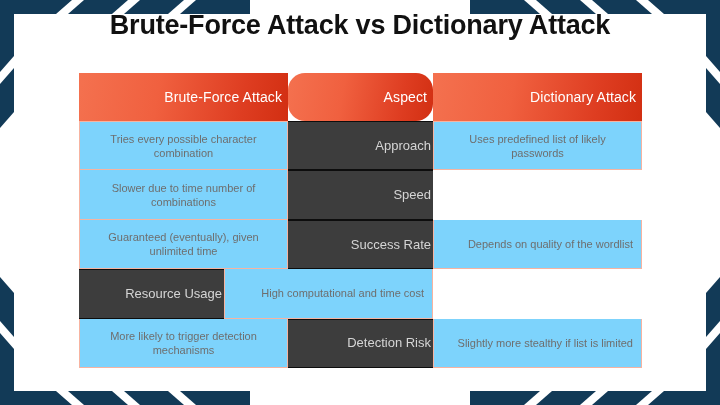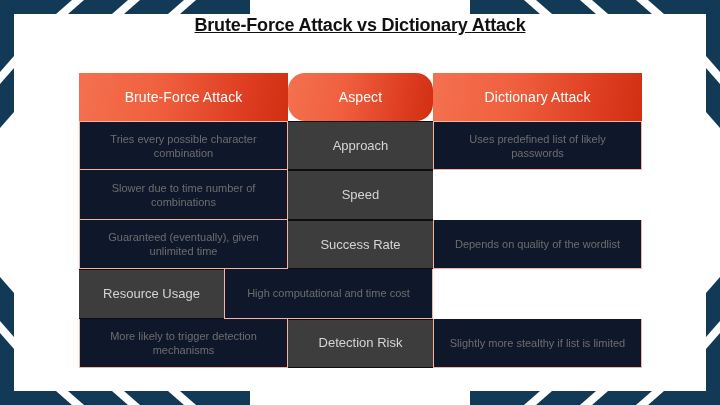--- a/index.html
+++ b/index.html
@@ -31,27 +31,26 @@
   .corner-bl { left: 0; bottom: 0; transform: scaleY(-1); }
   .corner-br { right: 0; bottom: 0; transform: scale(-1, -1); }
 
   
   #title {
     position: absolute;
     left: 0;
     top: 8px;
     width: 720px;
     text-align: center;
-    font-size: 18px;
+    font-size: 27px;
     font-weight: bold;
     color: #111111;
     letter-spacing: -0.2px;
     line-height: 34px;
     white-space: nowrap;
-    text-decoration: underline;
   }
 
   
   #table {
     position: absolute;
     left: 79px;
     top: 73px;
     width: 563px;
     height: 295px;
     display: flex;
@@ -62,27 +61,27 @@
     flex: 1 1 0;
     min-height: 0;
   }
   .row.header-row {
     flex: 0 0 48px;
   }
   .cell {
     box-sizing: border-box;
     display: flex;
     align-items: center;
-    justify-content: center;
+    justify-content: flex-end;
     text-align: center;
     overflow: hidden;
   }
   .cell.side {
     width: 209px;
-    background: #0f172a;
+    background: #7dd3fc;
     border: 1px solid #f7b3a0;
     border-top-width: 0;
     color: #6e6e6e;
     font-size: 11px;
     line-height: 14px;
     padding: 2px 8px;
   }
   .cell.side.left { border-right-width: 1px; }
   .cell.side.right { border-left-width: 1px; }
   .row:nth-child(2) .cell.side { border-top-width: 1px; }

